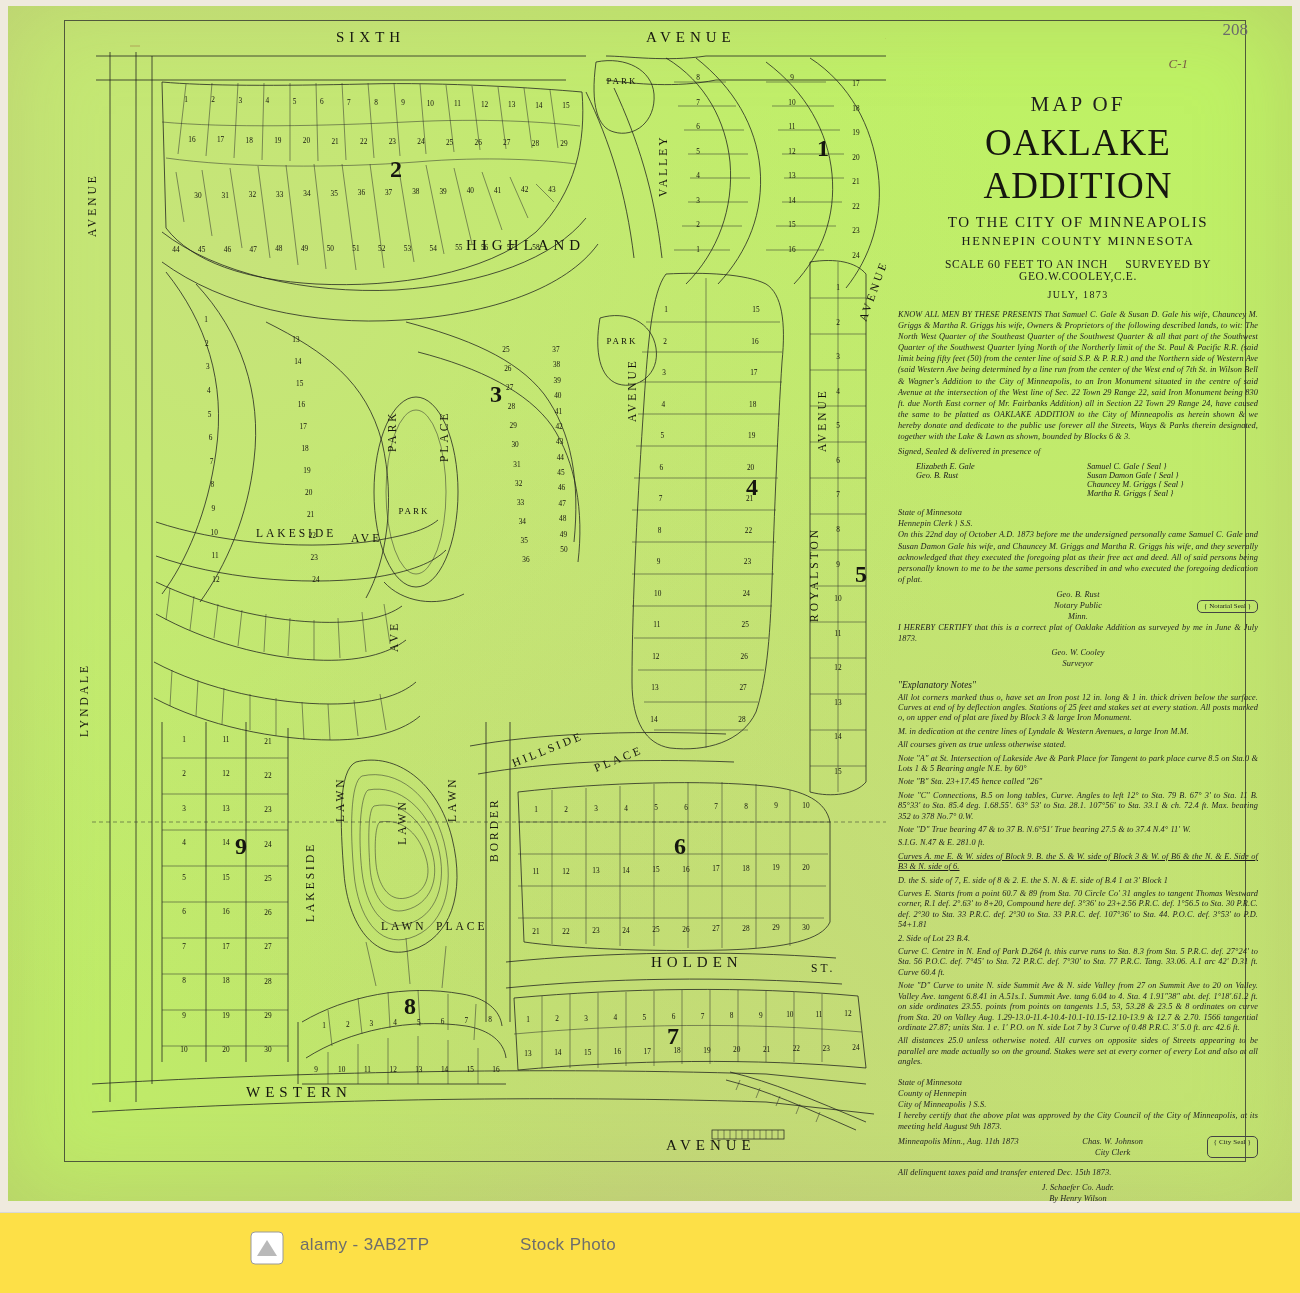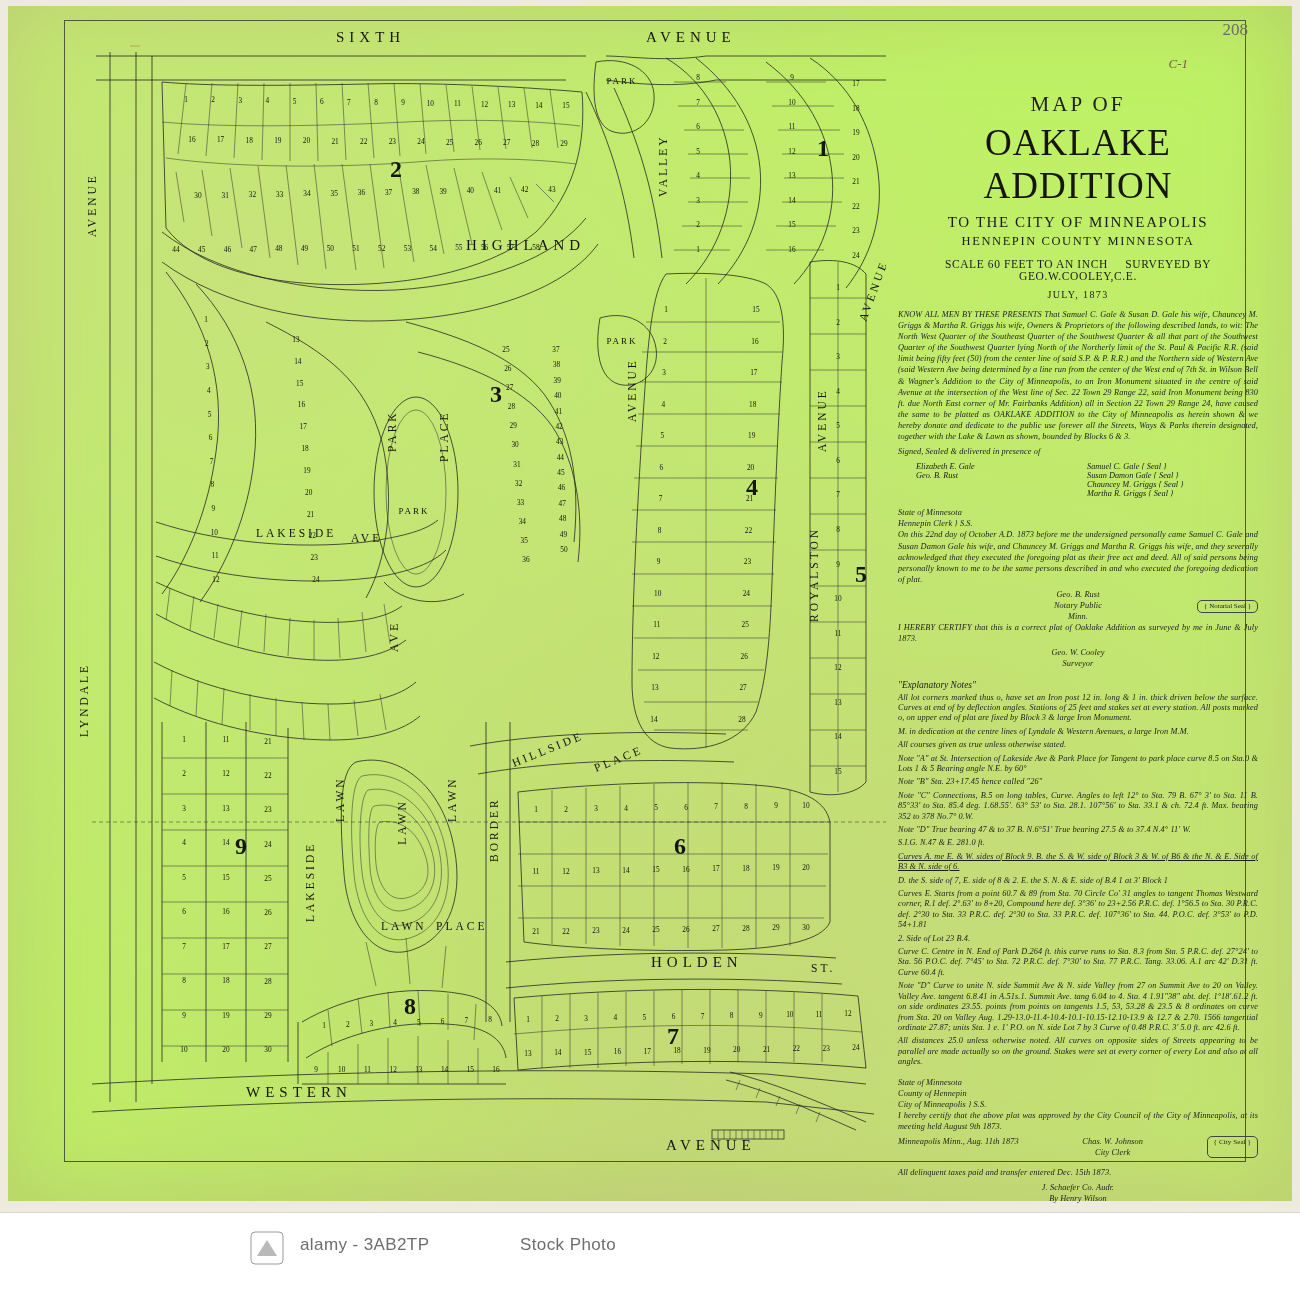--- a/index.html
+++ b/index.html
@@ -1,20 +1,20 @@
 <!DOCTYPE html>
 <html><head>
 <meta charset="utf-8">
 <style>
   html,body{margin:0;padding:0;background:#ffffff;}
   body{width:1300px;height:1293px;font-family:"Liberation Serif",serif;color:#111;}
   #sheet{position:relative;width:1300px;height:1293px;background:#efeade;overflow:hidden;}
 
   
-  .watermark-bar{position:absolute;left:0;bottom:0;width:1300px;height:80px;background:#ffffff;border-top:1px solid #d8d8d8;}
+  .watermark-bar{position:absolute;left:0;bottom:0;width:1300px;height:80px;background:#fde047;border-top:1px solid #d8d8d8;}
   .wm-inner{position:absolute;left:300px;top:22px;font-family:"Liberation Sans",sans-serif;font-size:17px;color:#6d6d6d;letter-spacing:.4px;}
   .wm-logo{position:absolute;left:250px;top:18px;width:34px;height:34px;}
 
   
   .paper{position:absolute;left:8px;top:6px;width:1284px;height:1195px;background:#bef264;
          box-shadow:inset 0 0 90px rgba(170,150,110,.35);}
   .paper:before{content:"";position:absolute;inset:0;
     background:
       radial-gradient(circle at 18% 22%, rgba(214,199,163,.35), transparent 55%),
       radial-gradient(circle at 78% 70%, rgba(209,191,153,.30), transparent 60%),

